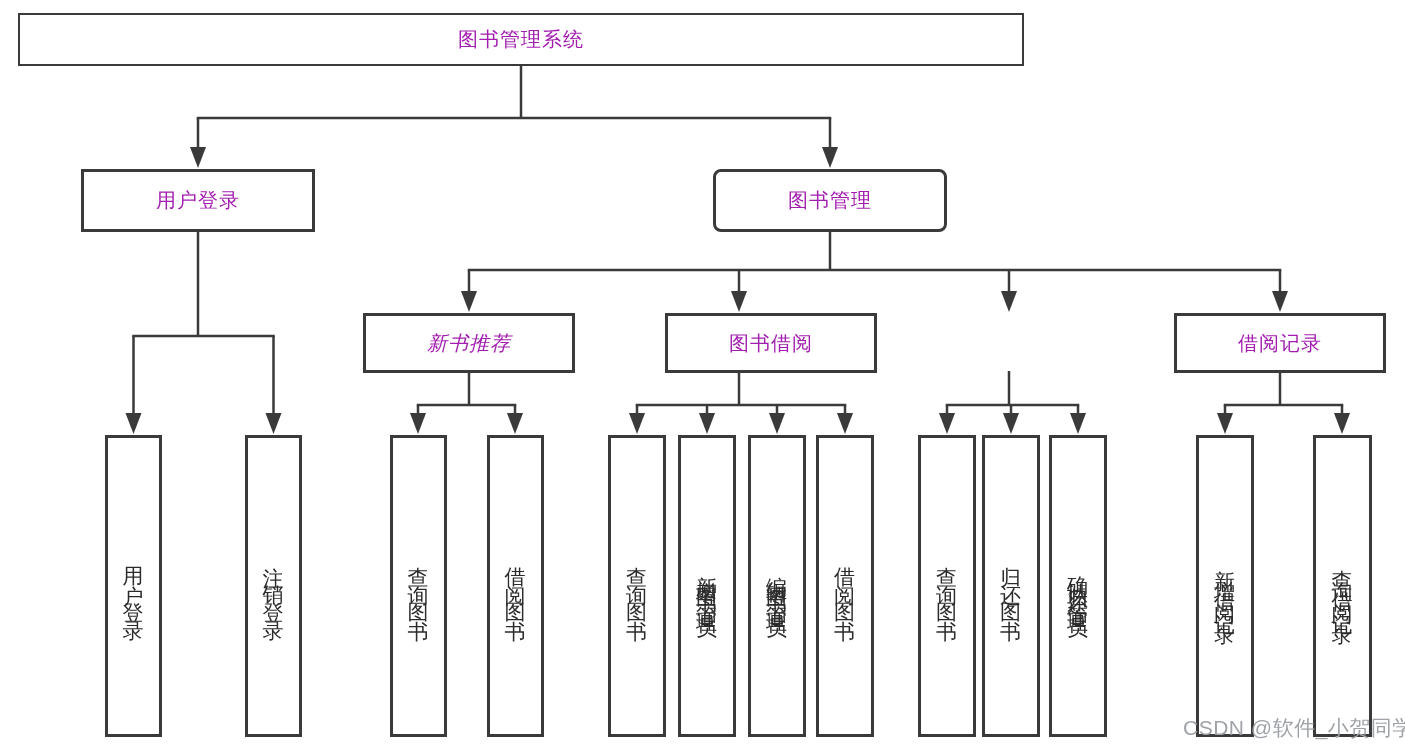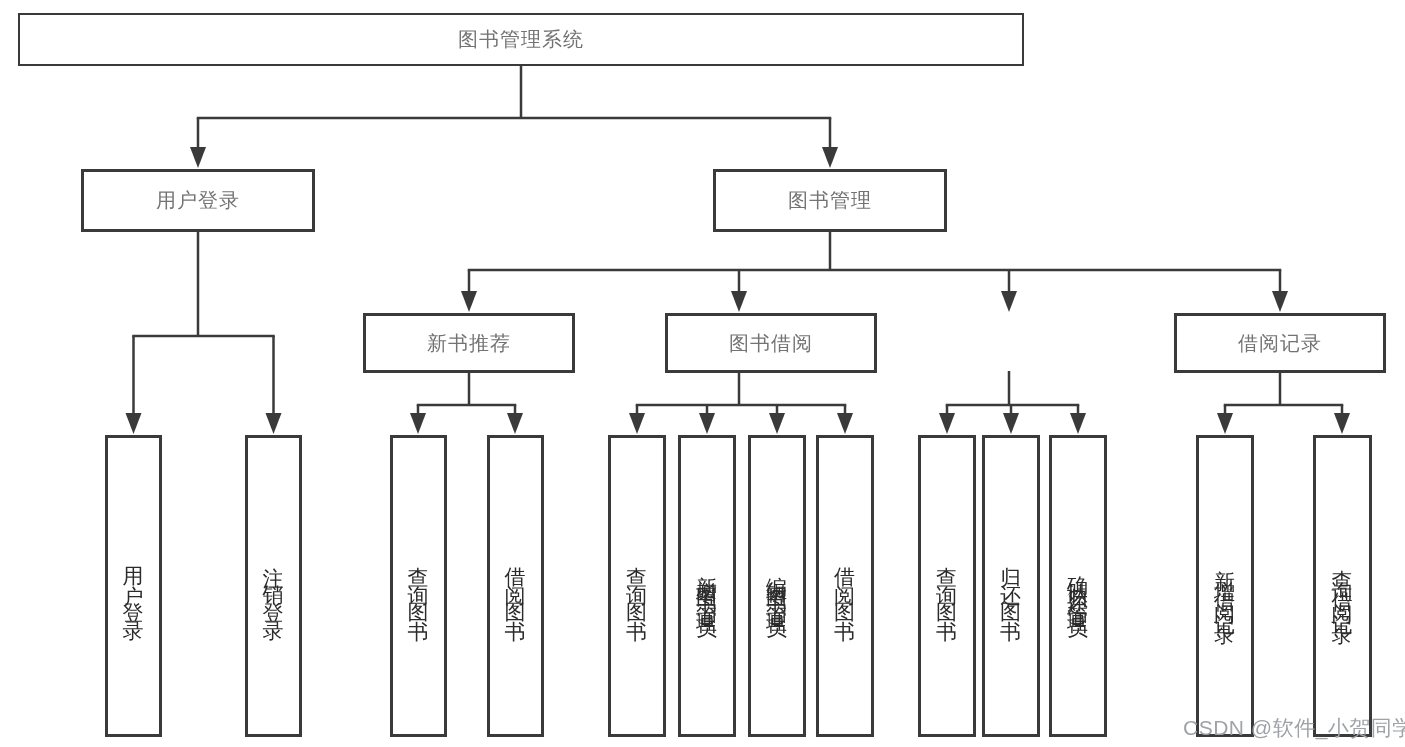--- a/index.html
+++ b/index.html
@@ -30,21 +30,21 @@
     display: flex;
     align-items: center;
     justify-content: center;
     color: #2b2b2b;
   }
   .node.root { border-width: 2px; }
   .h-label {
     font-size: 20px;
     letter-spacing: 1px;
     white-space: nowrap;
-    color: #737373;
+    color: #a21caf;
   }
   .v-label {
     writing-mode: vertical-rl;
     text-orientation: mixed;
     font-size: 21px;
     line-height: 1;
     color: #2b2b2b;
     white-space: nowrap;
   }
   .watermark {
@@ -129,25 +129,25 @@
     </g>
   </svg>
 
   <div class="node root" style="left:18px; top:13px; width:1006px; height:53px;">
     <span class="h-label">图书管理系统</span>
   </div>
 
   <div class="node" style="left:81px; top:169px; width:234px; height:63px;">
     <span class="h-label">用户登录</span>
   </div>
-  <div class="node" style="left:713px; top:169px; width:234px; height:63px;">
+  <div class="node" style="left:713px; top:169px; width:234px; height:63px;border-radius:8px;">
     <span class="h-label">图书管理</span>
   </div>
 
-  <div class="node" style="left:363px; top:313px; width:212px; height:60px;">
+  <div class="node" style="left:363px; top:313px; width:212px; height:60px;font-style:italic;">
     <span class="h-label">新书推荐</span>
   </div>
   <div class="node" style="left:633px; top:313px; width:212px; height:60px;margin-left:32px;">
     <span class="h-label">图书借阅</span>
   </div>
   <div class="node" style="left:1174px; top:313px; width:212px; height:60px;text-align:center;">
     <span class="h-label">借阅记录</span>
   </div>
 
   <div class="node" style="left:105px; top:435px; width:57px; height:302px;">

